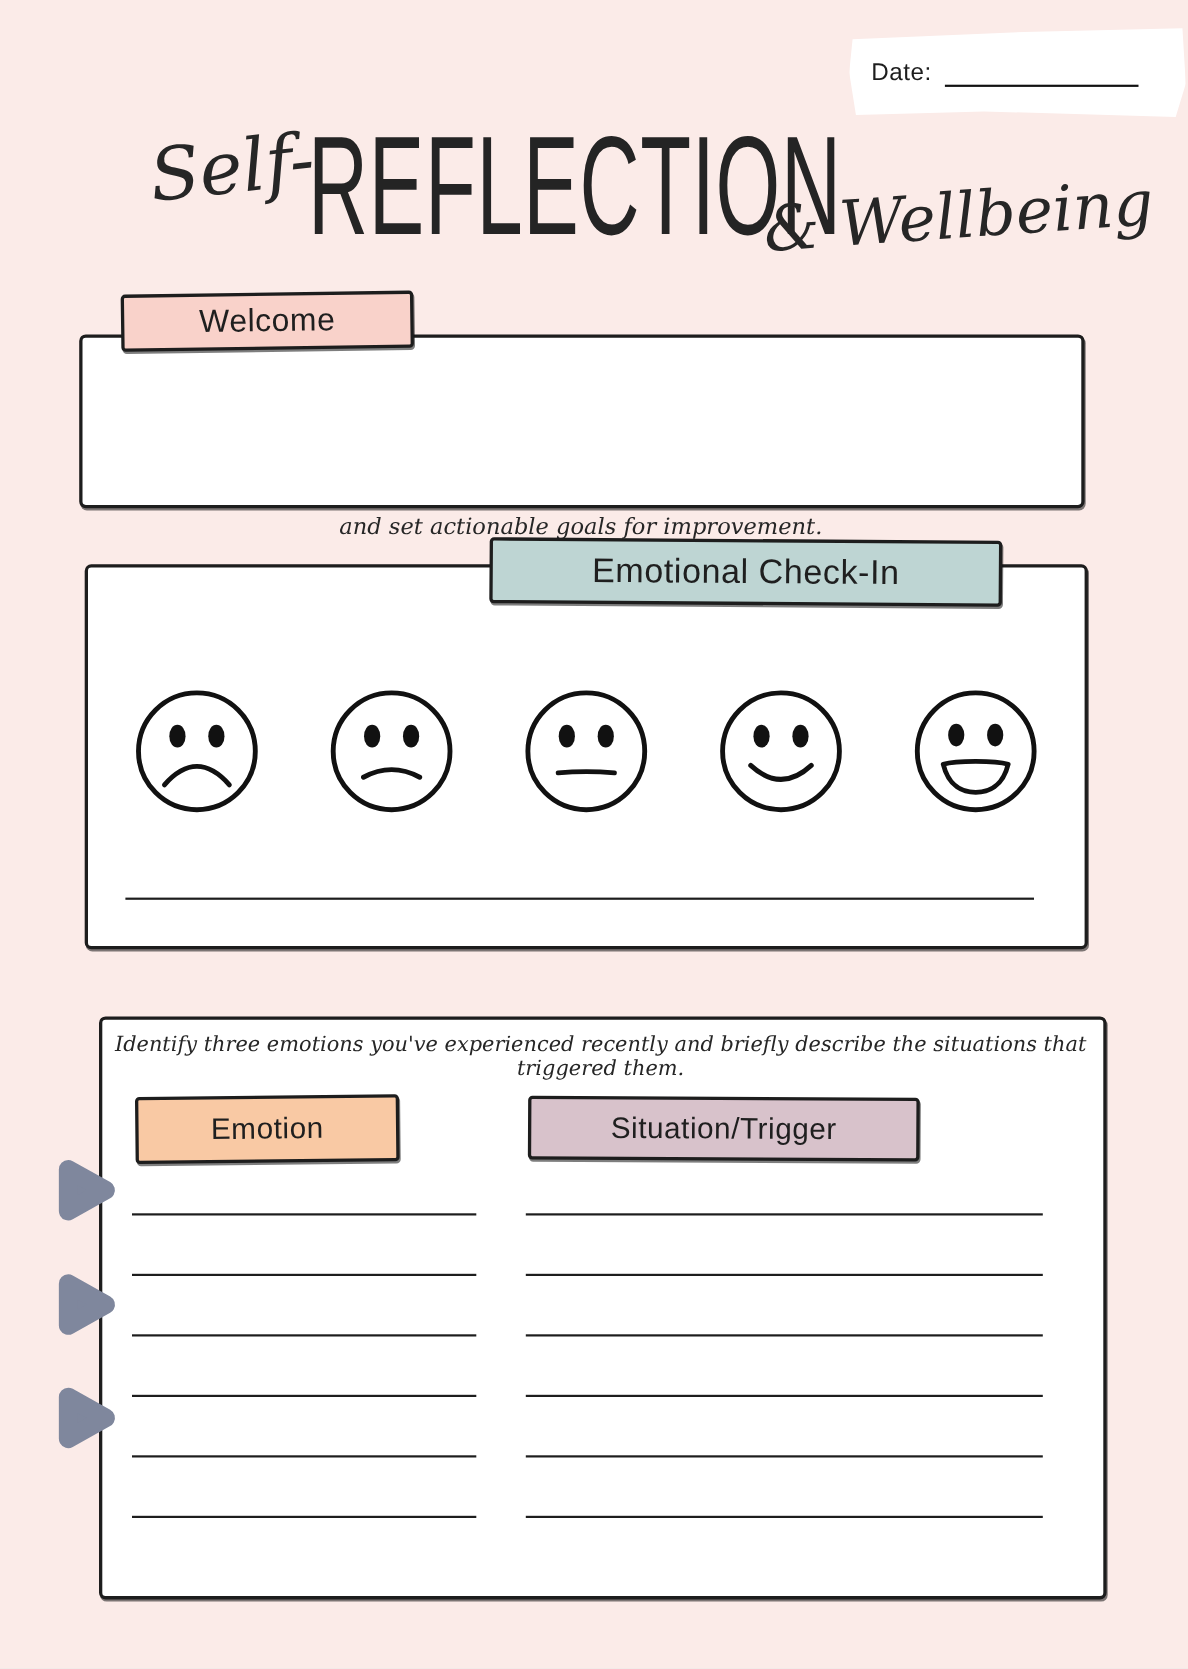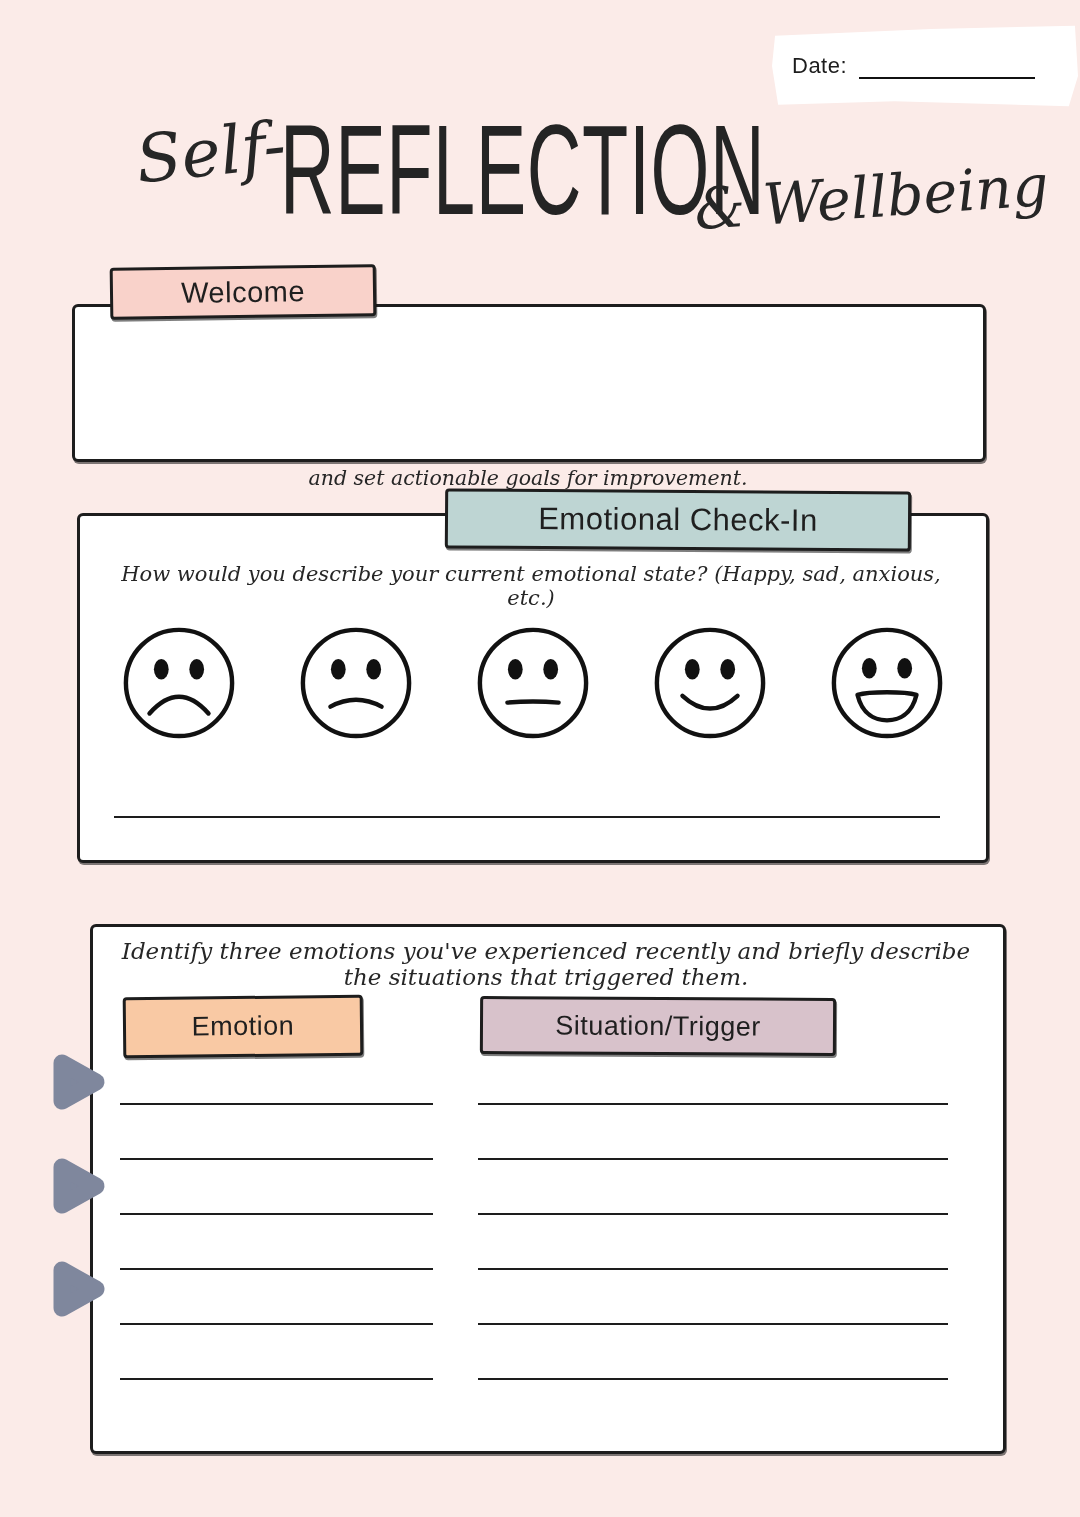--- a/index.html
+++ b/index.html
@@ -53,21 +53,21 @@
   .checkin-tab .tab-label { font-size:31px; }
   .checkin-question { position:absolute; left:97px; top:562px; width:868px; font-size:21px; }
   .faces-row {
     position:absolute; left:120px; top:620px; width:826px; height:124px;
     display:flex; justify-content:space-between; align-items:center;
   }
   .face { width:118px; height:118px; }
   .answer-line { position:absolute; left:114px; top:816px; width:826px; border-top:2.5px solid #1d1d1d; }
   
   .emotions-box { left:90px; top:924px; width:910px; height:524px; }
-  .emotions-instruction { position:absolute; left:104px; top:938px; width:884px; font-size:23px; }
+  .emotions-instruction { position:absolute; left:104px; top:938px; width:884px; font-size:19px; }
   .emotion-tab { left:123px; top:996px; width:234px; height:55px; transform:rotate(-.6deg); }
   .situation-tab { left:480px; top:997px; width:350px; height:52px; transform:rotate(.3deg); }
   .emotion-tab .tab-label, .situation-tab .tab-label { font-size:27px; }
   .lines-col { position:absolute; top:1050px; }
   .lines-col-left { left:120px; width:313px; }
   .lines-col-right { left:478px; width:470px; }
   .wline { height:53px; border-bottom:2px solid #1d1d1d; }
   .row-arrow { position:absolute; left:46px; width:68px; height:62px; z-index:6; }
   .row-arrow-1 { top:1051px; }
   .row-arrow-2 { top:1155px; }
@@ -90,21 +90,20 @@
   <div class="box welcome-box"></div>
   <div class="tab welcome-tab" style="background-color: rgb(249, 210, 202);">
     <span class="tab-label">Welcome</span>
   </div>
   <div class="welcome-text script centered">Welcome to the Self-Reflection and Wellness Worksheet! This tool is designed to help you explore your thoughts and emotions, promoting self-awareness and mental well-being. Take the time to reflect on various aspects of your life and set actionable goals for improvement.</div>
 
   <div class="box checkin-box"></div>
   <div class="tab checkin-tab" style="background-color: rgb(190, 213, 211);">
     <span class="tab-label">Emotional Check-In</span>
   </div>
-  <div class="checkin-question script centered">How would you describe your current emotional state? (Happy, sad, anxious, etc.)</div>
 
   <div class="faces-row">
     <svg class="face" viewBox="0 0 120 120">
       <circle cx="60" cy="61" r="54" fill="#fff" stroke="#111" stroke-width="4.5"></circle>
       <ellipse cx="42" cy="47" rx="7.5" ry="10.5" fill="#111"></ellipse>
       <ellipse cx="78" cy="47" rx="7.5" ry="10.5" fill="#111"></ellipse>
       <path d="M30,92 Q60,58 90,92" fill="none" stroke="#111" stroke-width="4.5" stroke-linecap="round"></path>
     </svg>
     <svg class="face" viewBox="0 0 120 120">
       <circle cx="60" cy="61" r="54" fill="#fff" stroke="#111" stroke-width="4.5"></circle>

